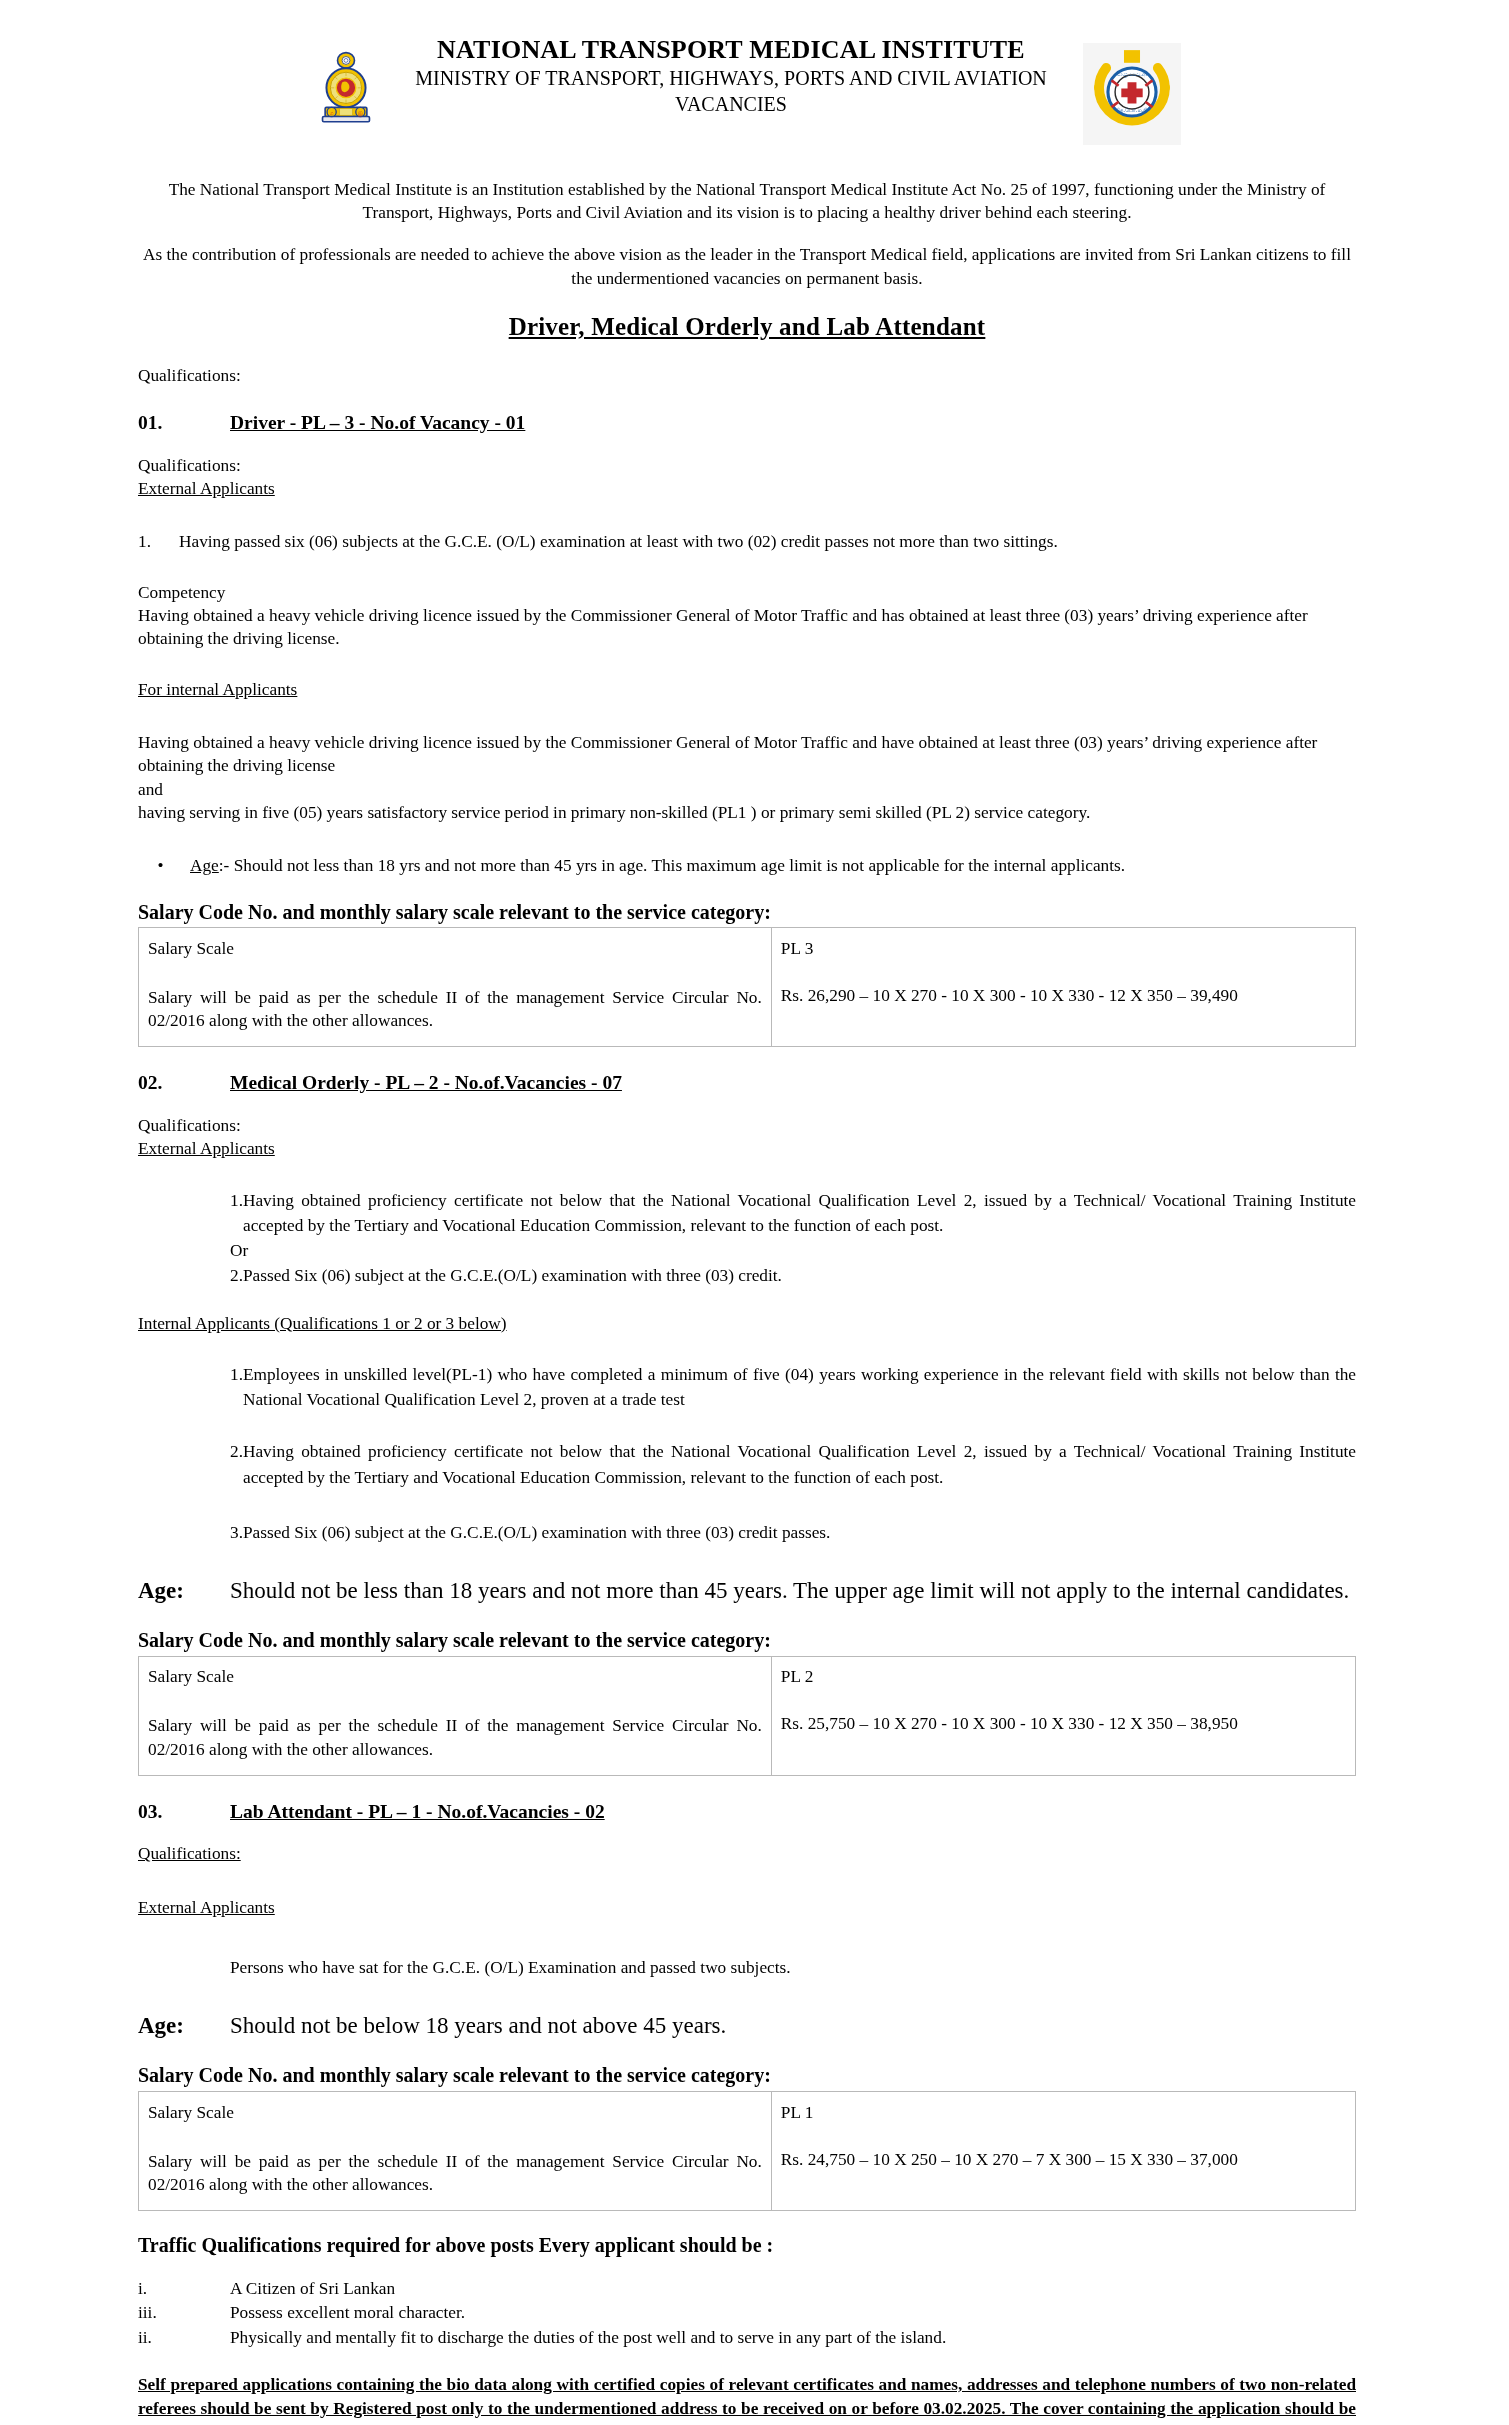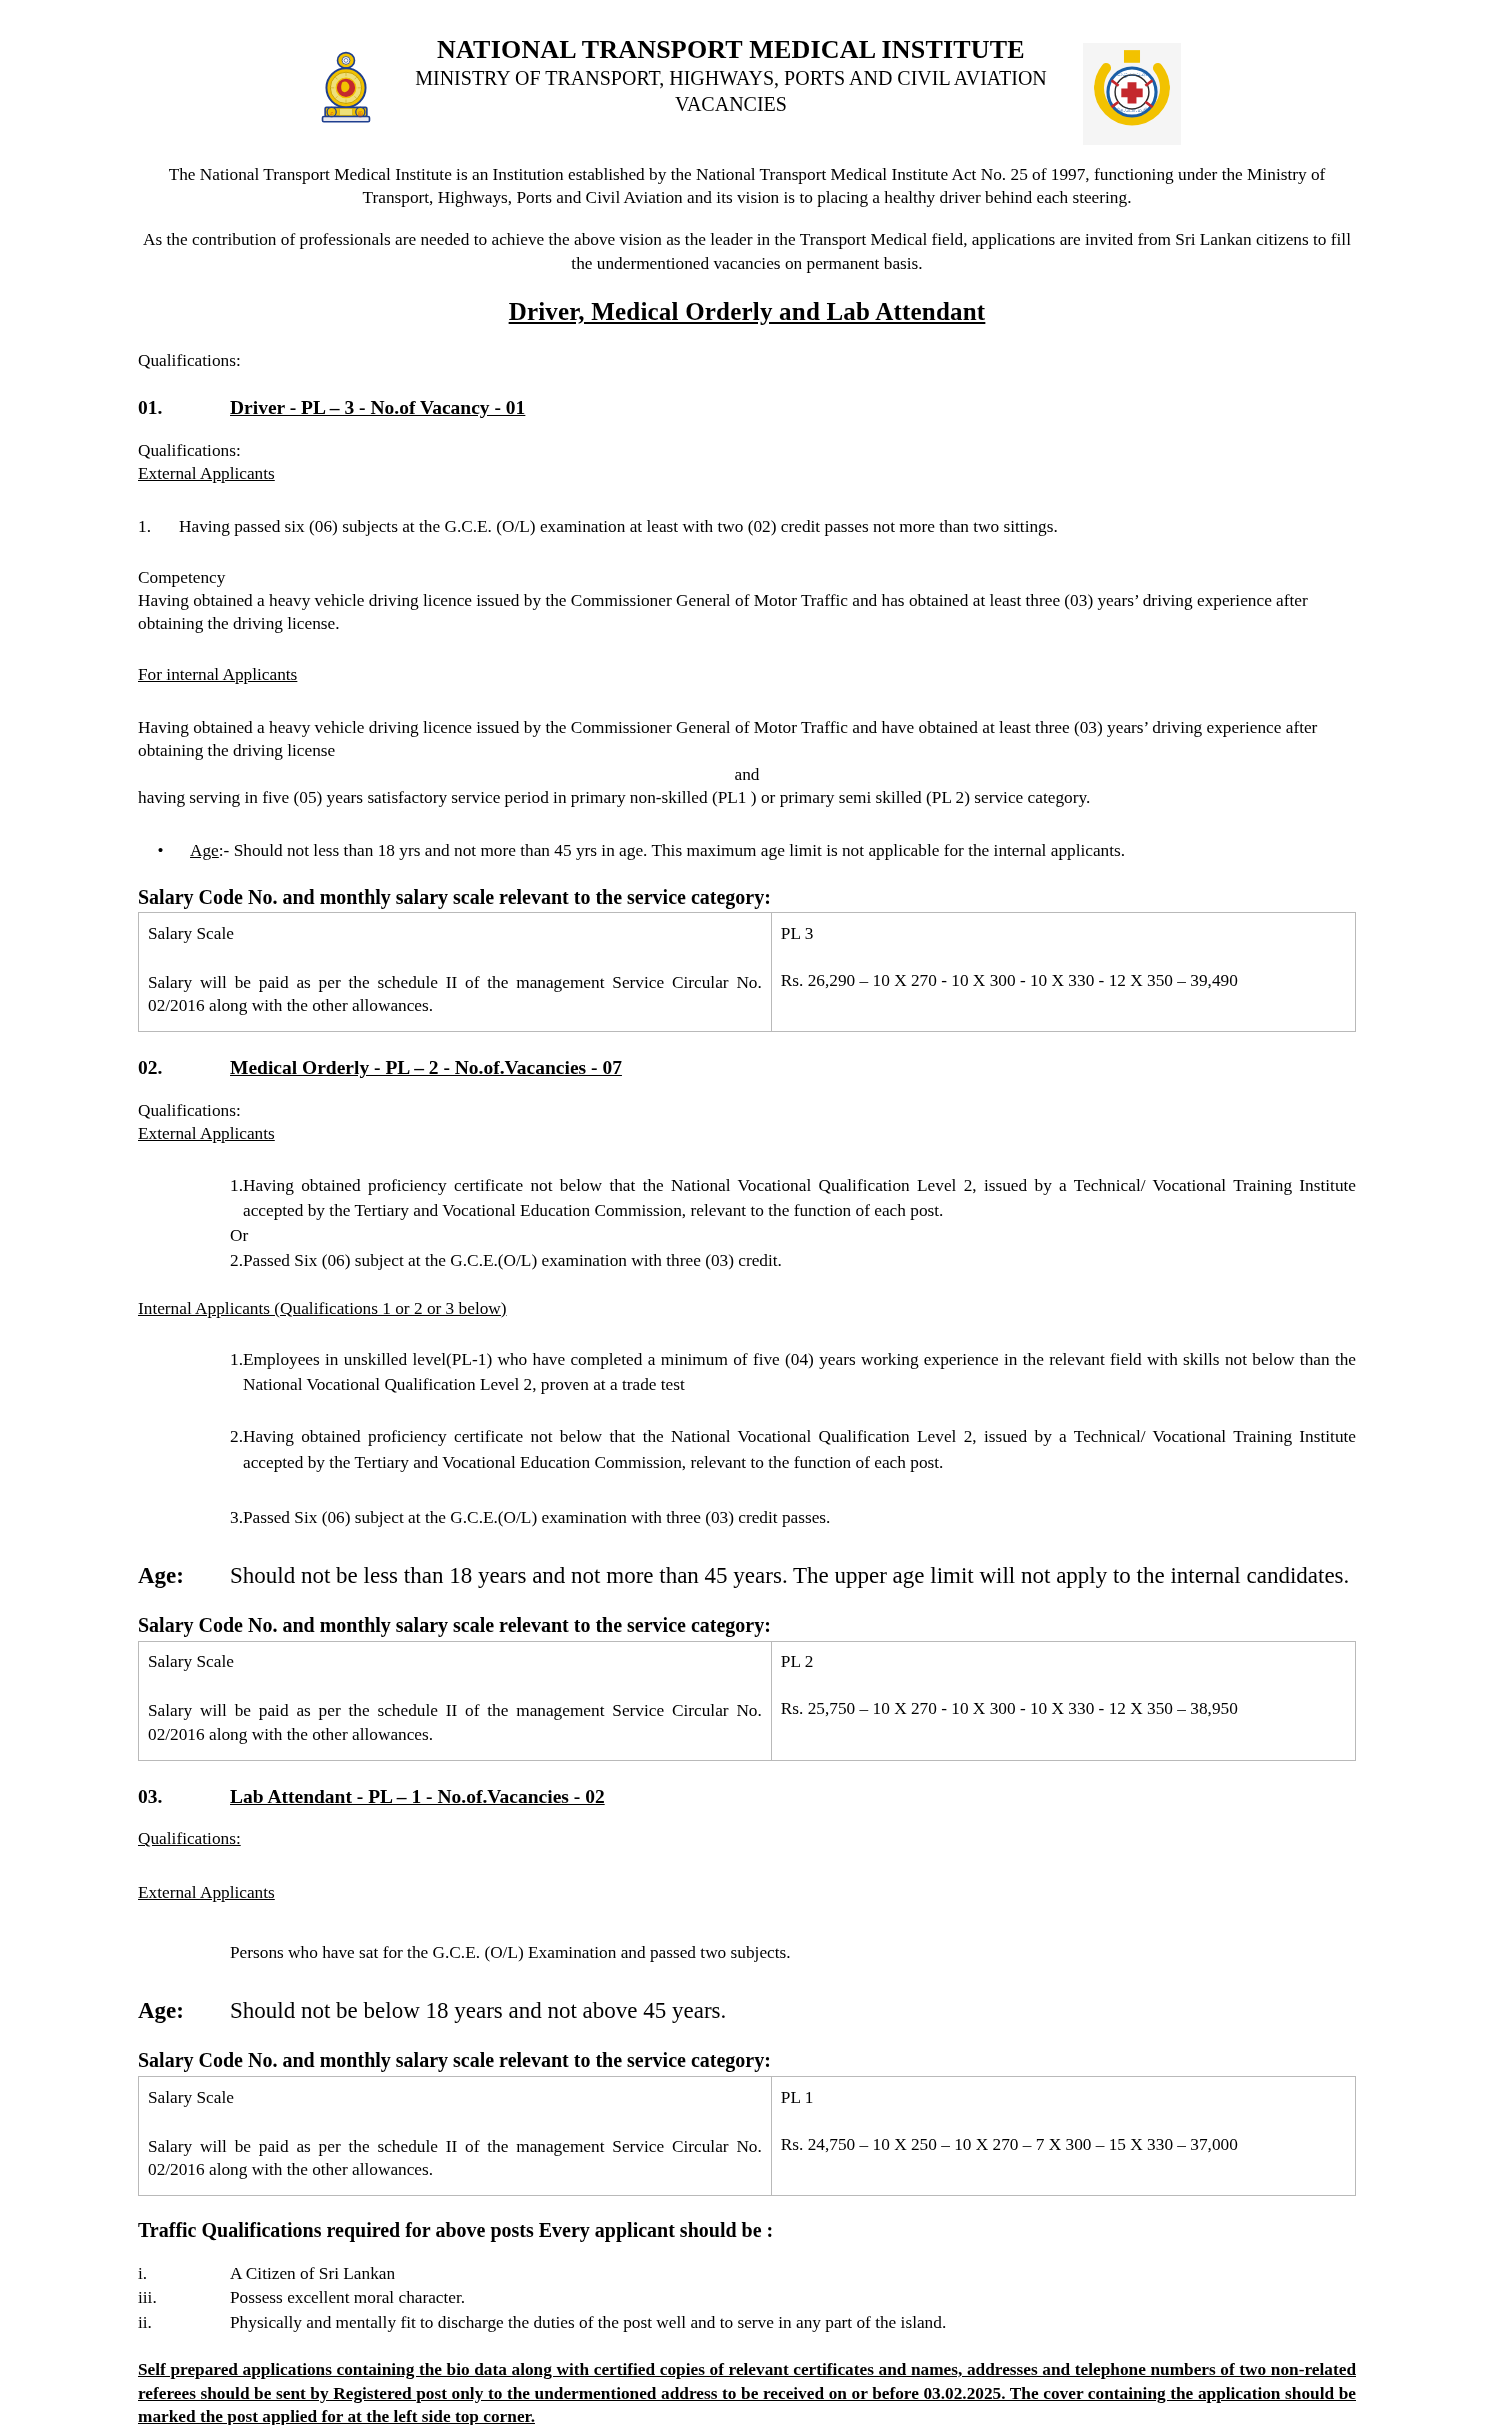--- a/index.html
+++ b/index.html
@@ -27,21 +27,21 @@
     line-height:1.22; white-space:nowrap;
   }
   .ministry { font-size:20px; line-height:1.25; white-space:nowrap; }
   .vacancies { font-size:20px; line-height:1.3; }
 
   
   .wrap { padding:0 138px; }
   p, div.t { margin:0; }
   .intro {
     text-align:center; font-size:17.3px; line-height:1.34;
-    margin-top:14px;
+    margin-top:29px;
   }
   .intro2 { margin-top:19.5px; }
 
   .doc-title {
     text-align:center; font-size:25px; font-weight:bold;
     text-decoration:underline; margin-top:23px; letter-spacing:0.2px;
   }
 
   .blk { font-size:17.3px; line-height:1.35; } .sp-18 { height:16px; }
   .sp-22 { height:19.5px; } .sp-26 { height:23px; }
@@ -69,21 +69,21 @@
   .bullet-row { display:flex; font-size:17.3px; line-height:1.35; }
   .bullet-row .bl { flex:0 0 52px; padding-left:19.5px; }
 
   .age-row { display:flex; font-size:23px; line-height:1.35; }
   .age-row .lbl { flex:0 0 92px; font-weight:bold; }
 
   .rom-row { display:flex; font-size:17.3px; line-height:1.42; }
   .rom-row .n { flex:0 0 92px; }
 
   .just { text-align:justify; }
-  .center { text-align:center; }
+  .center { }
 
   
   .sal-label { font-size:20px; font-weight:bold; margin-top:23px; margin-bottom:3.6px; }
   table.sal {
     width:100%; border-collapse:collapse;
     border:0.9px solid #b9b9b9; font-size:17.3px;
   }
   table.sal td {
     border:0.9px solid #b9b9b9; padding:10.7px 9px 14px 9px;
     vertical-align:top;

